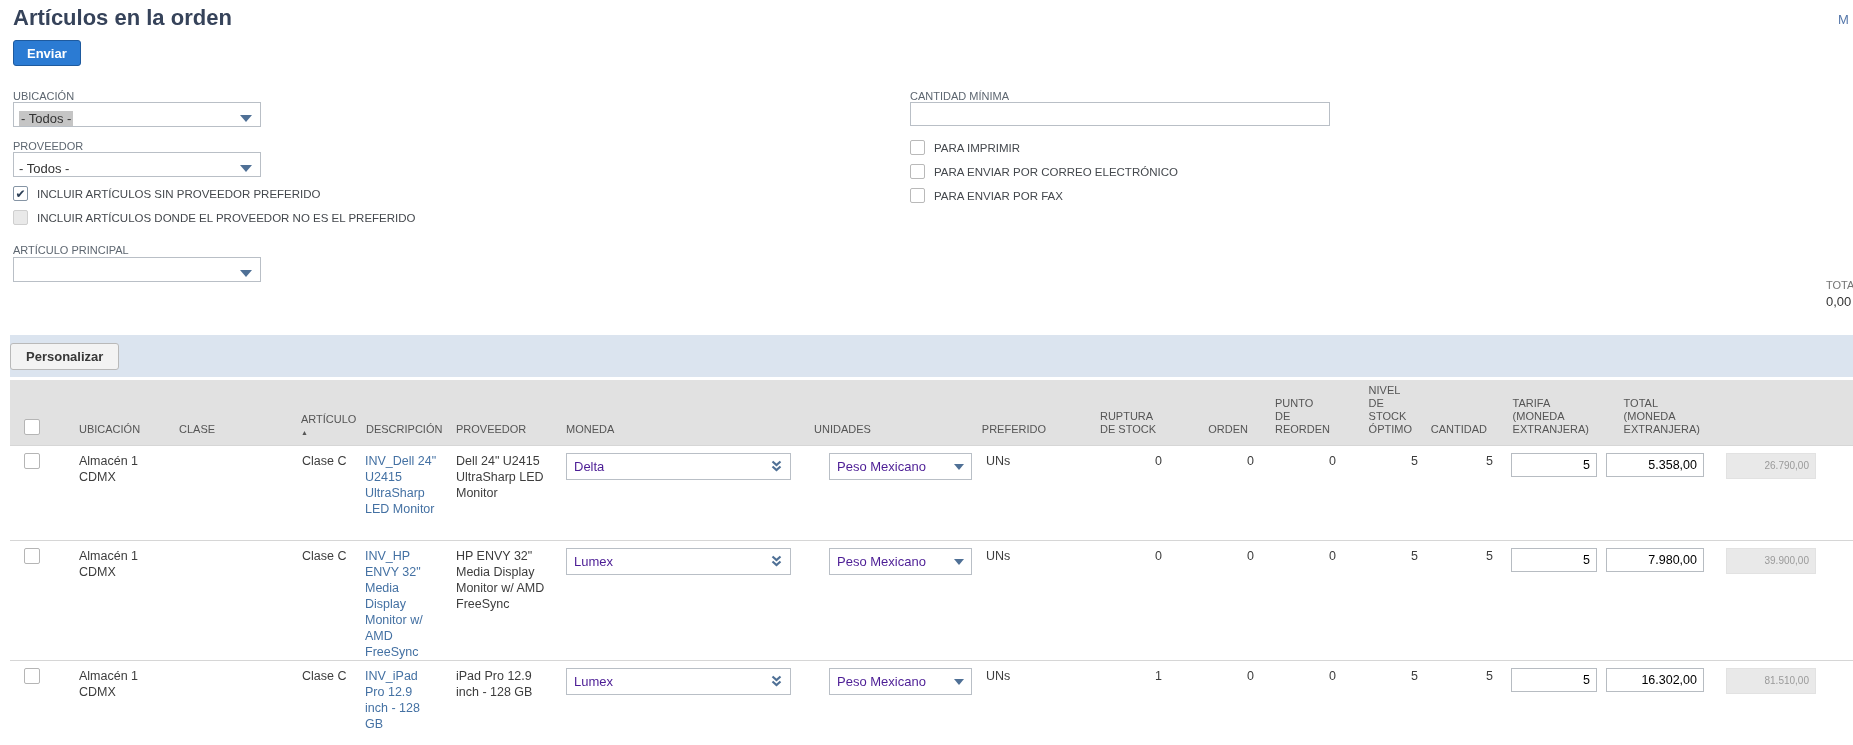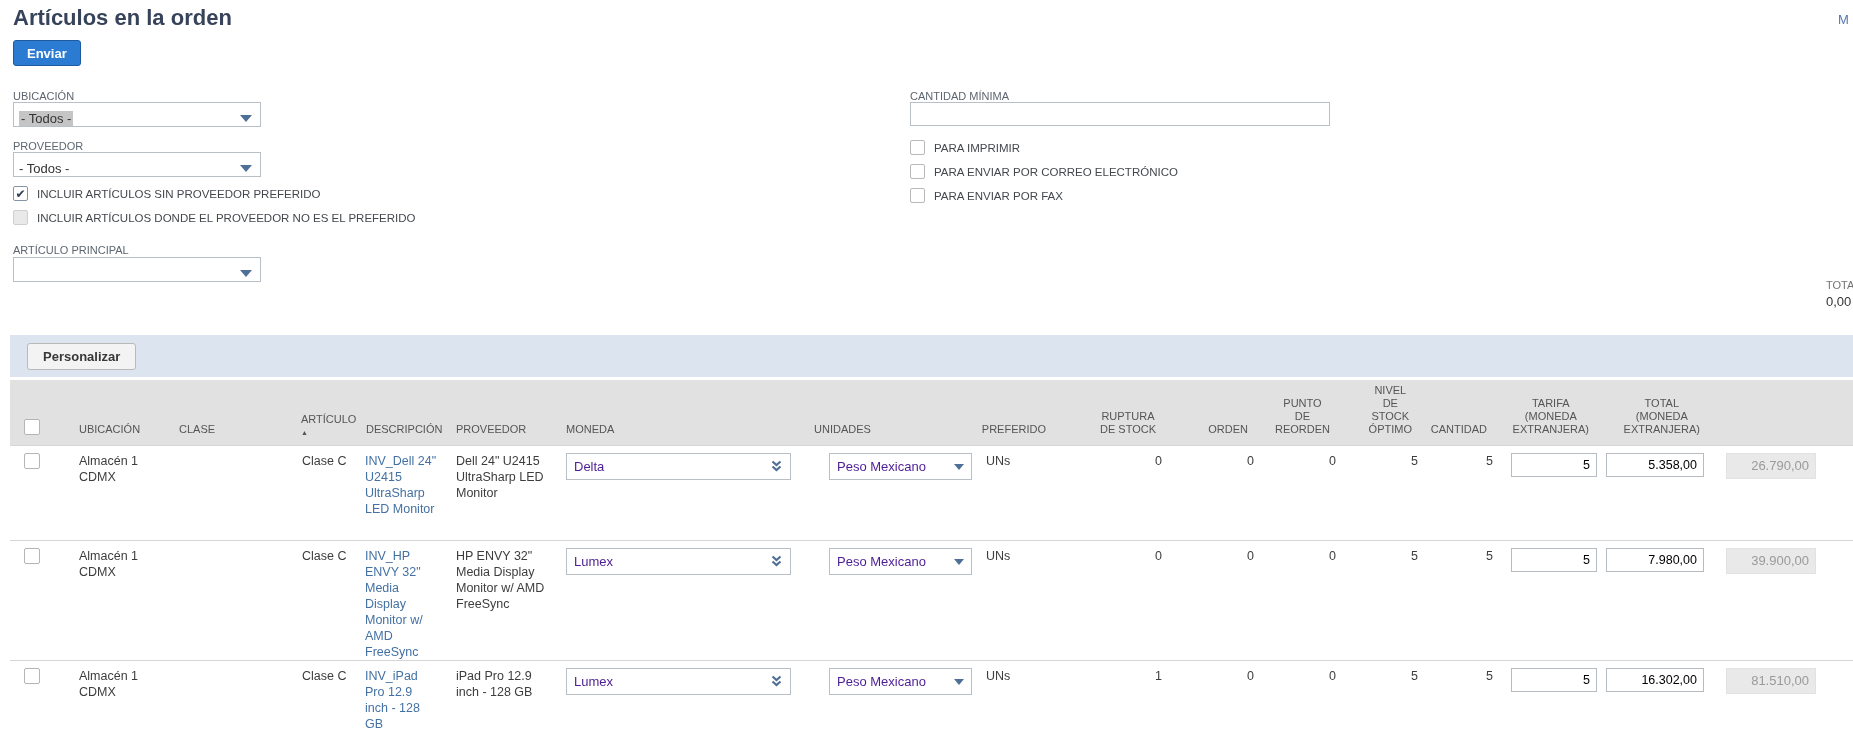--- a/index.html
+++ b/index.html
@@ -41,30 +41,30 @@
   .cbox.dim{background:#e9e9e9;border-color:#cfcfcf;}
   .cbox.light{border-color:#b9b9b9;}
   .chk-label{font-size:11.5px;color:#44484d;}
 
   #total-block{position:absolute;left:1826px;top:279px;}
   #total-block .t-label{font-size:11px;color:#757575;white-space:nowrap;}
   #total-block .t-value{font-size:13px;color:#333;margin-top:3px;white-space:nowrap;}
 
   
   #toolbar{position:absolute;left:10px;top:335px;width:1843px;height:42px;background:#dbe4ef;display:flex;align-items:center;}
-  #personalizar{margin-left:17px;height:27px;padding:0 15px;background:#f3f3f3;border:1px solid #b9b9b9;border-radius:3px;
+  #personalizar{height:27px;padding:0 15px;background:#f3f3f3;border:1px solid #b9b9b9;border-radius:3px;
                 font-size:13px;font-weight:bold;color:#383838;font-family:inherit;cursor:pointer;}
 
   
   .grid-row{display:grid;grid-template-columns:55px 100px 123px 64px 90px 110px 248px 172px 90px 110px 92px 82px 82px 75px 102px 107px 116px 35px;}
   #thead{position:absolute;left:10px;top:380px;width:1853px;height:65px;background:#e1e1e1;}
   #thead .hcell{display:flex;flex-direction:column;justify-content:flex-end;padding-bottom:9px;box-sizing:border-box;cursor:pointer;}
   .hlabel{font-size:11px;color:#555;white-space:pre-line;line-height:13px;}
   .h-left{align-items:flex-start;padding-left:14px;}
-  .h-right{align-items:flex-end;padding-right:16px;text-align:center;}
+  .h-right{align-items:flex-end;padding-right:16px;text-align:left;}
   .sort{font-size:7px;color:#555;margin-top:3px;}
   #thead .col-select{align-items:flex-start;padding-left:14px;padding-bottom:10px;}
   #thead .cb{cursor:pointer;}
 
   #tbody{position:absolute;left:10px;top:445px;width:1853px;}
   .trow{border-top:1px solid #d6d6d6;background:#fff;min-height:94px;}
   .cell{padding-top:7px;box-sizing:border-box;font-size:12.5px;color:#3d3d3d;line-height:16px;}
   .c-left{padding-left:14px;}
   .c-right{text-align:right;padding-right:10px;}
   .ctext{white-space:pre-line;}
@@ -79,21 +79,21 @@
   .sel-moneda{width:143px;margin-left:15px;}
   .dbl-chev{display:flex;align-items:center;}
   .row-select .tri{border-left-width:5px;border-right-width:5px;border-top-width:6px;}
 
   .cell-wrap-right{display:flex;justify-content:flex-end;padding-right:8px;}
   .cell-input{width:86px;height:24px;border:1px solid #b7bcc2;text-align:right;font-size:12.5px;font-family:inherit;
               padding:0 6px;box-sizing:border-box;}
   .cell-input.w-tarifa{width:98px;}
   .col-total{padding-right:12px;}
   .ro-box{width:98px;height:26px;background:#e9e9e9;border:1px solid #e2e2e2;box-sizing:border-box;color:#9a9a9a;
-          font-size:13px;text-align:right;line-height:24px;padding-right:6px;}
+          font-size:10px;text-align:right;line-height:24px;padding-right:6px;}
 </style>
 </head>
 <body>
 
 <div id="page">
 
   <div id="title">Artículos en la orden</div>
   <a id="toplink">M</a>
   <button id="enviar">Enviar</button>
 

